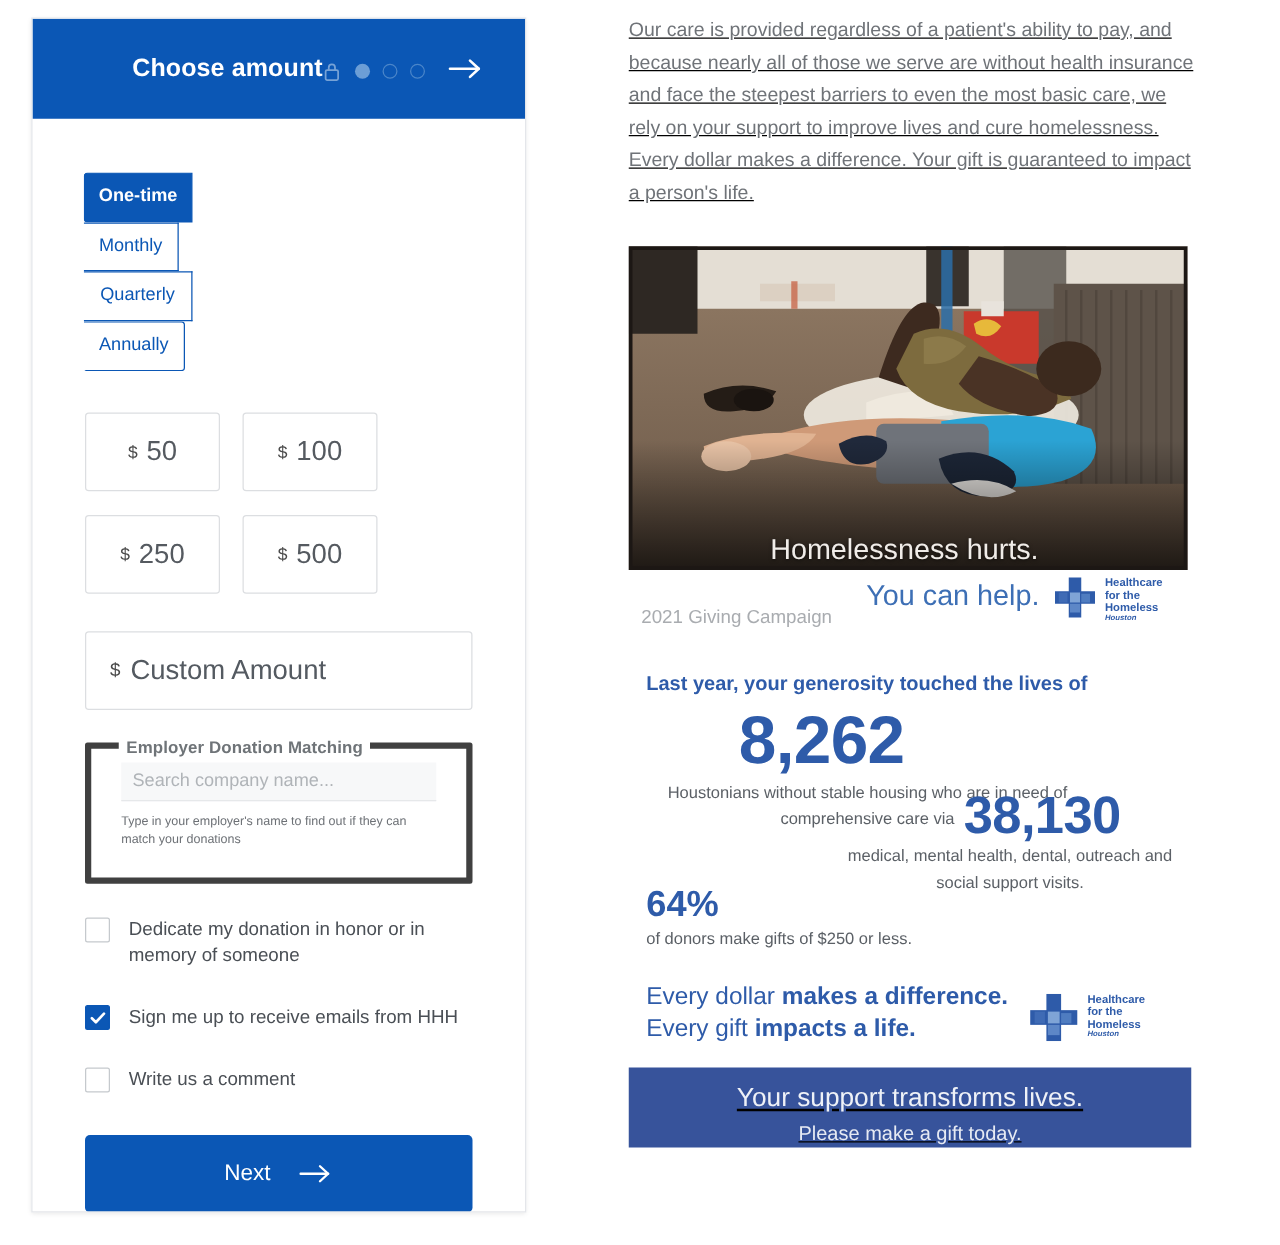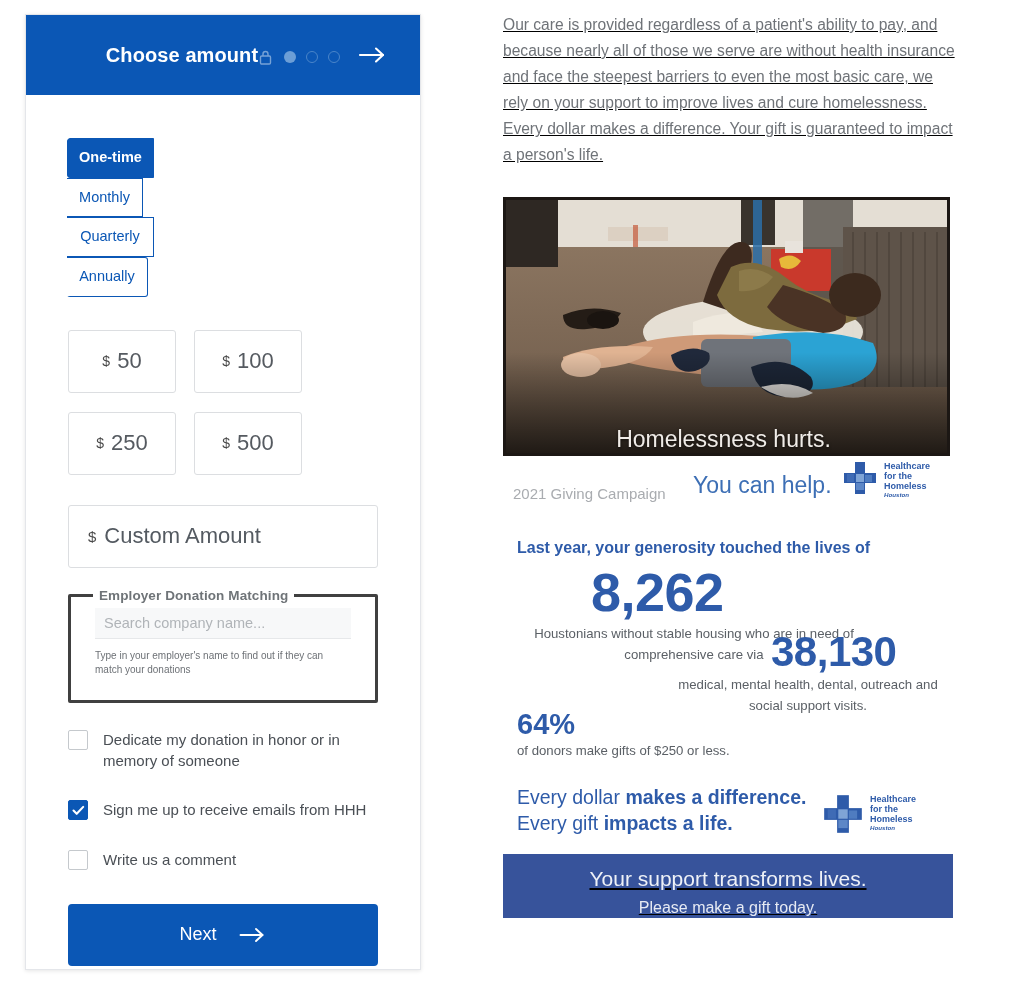--- a/index.html
+++ b/index.html
@@ -176,21 +176,21 @@
     color: #4a4a4a;
   }
   .custom-amount .ph {
     font-size: 22px;
     color: #545a61;
   }
 
   
   .employer-box {
     margin-top: 26px;
-    border: 3px solid #404040;
+    border: 5px solid #404040;
     border-radius: 2px;
     padding: 0 24px 22px;
     position: relative;
   }
   .employer-legend {
     position: absolute;
     top: -9px;
     left: 22px;
     background: #ffffff;
     padding: 0 6px;
@@ -329,21 +329,21 @@
     text-shadow: 0 1px 3px rgba(0,0,0,0.6);
   }
 
   .photo-sub-row {
     position: relative;
     height: 64px;
   }
   .photo-sub {
     position: absolute;
     left: 190px;
-    top: 16px;
+    top: 7px;
     font-size: 23px;
     color: #3d6fb5;
   }
   .logo-1 {
     position: absolute;
     left: 340px;
     top: 5px;
   }
   .campaign-line {
     position: absolute;

